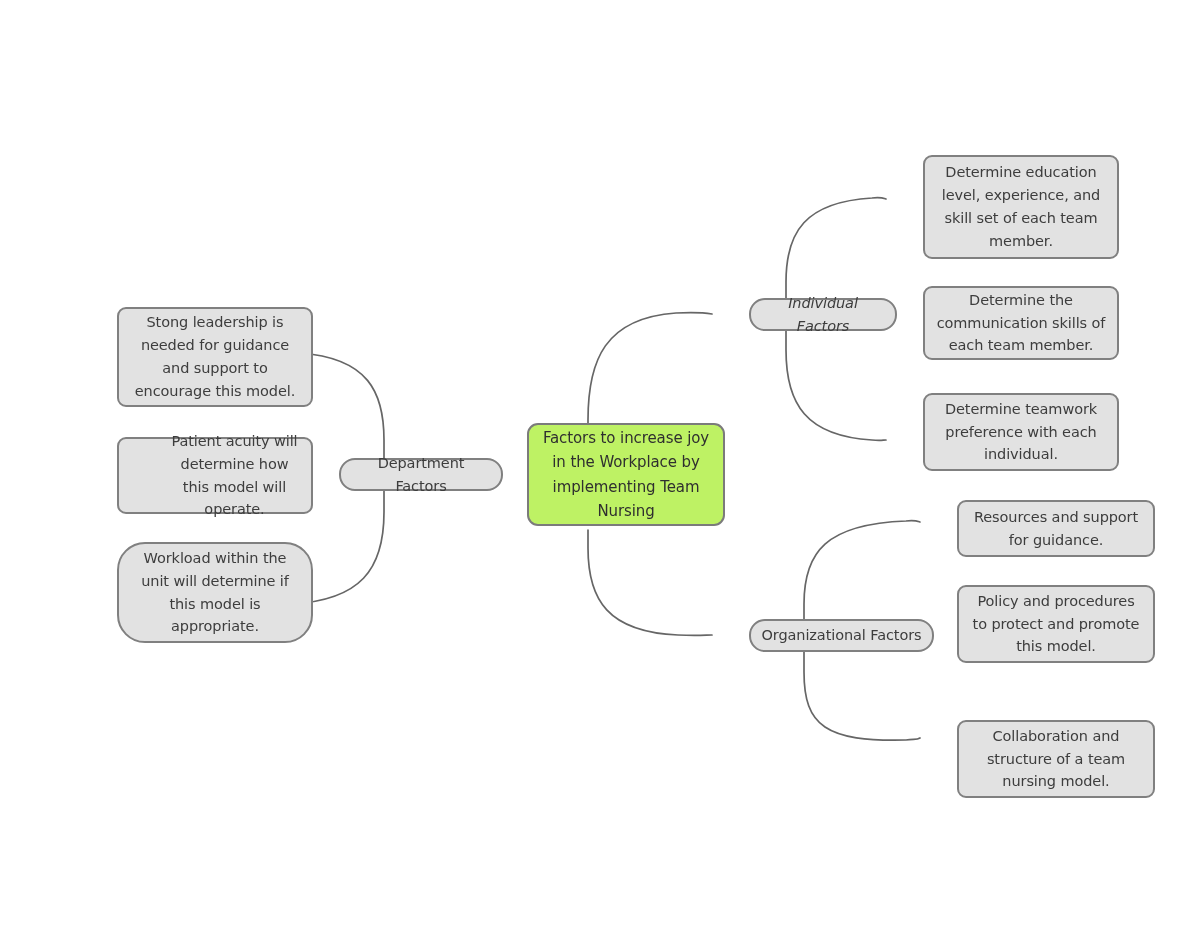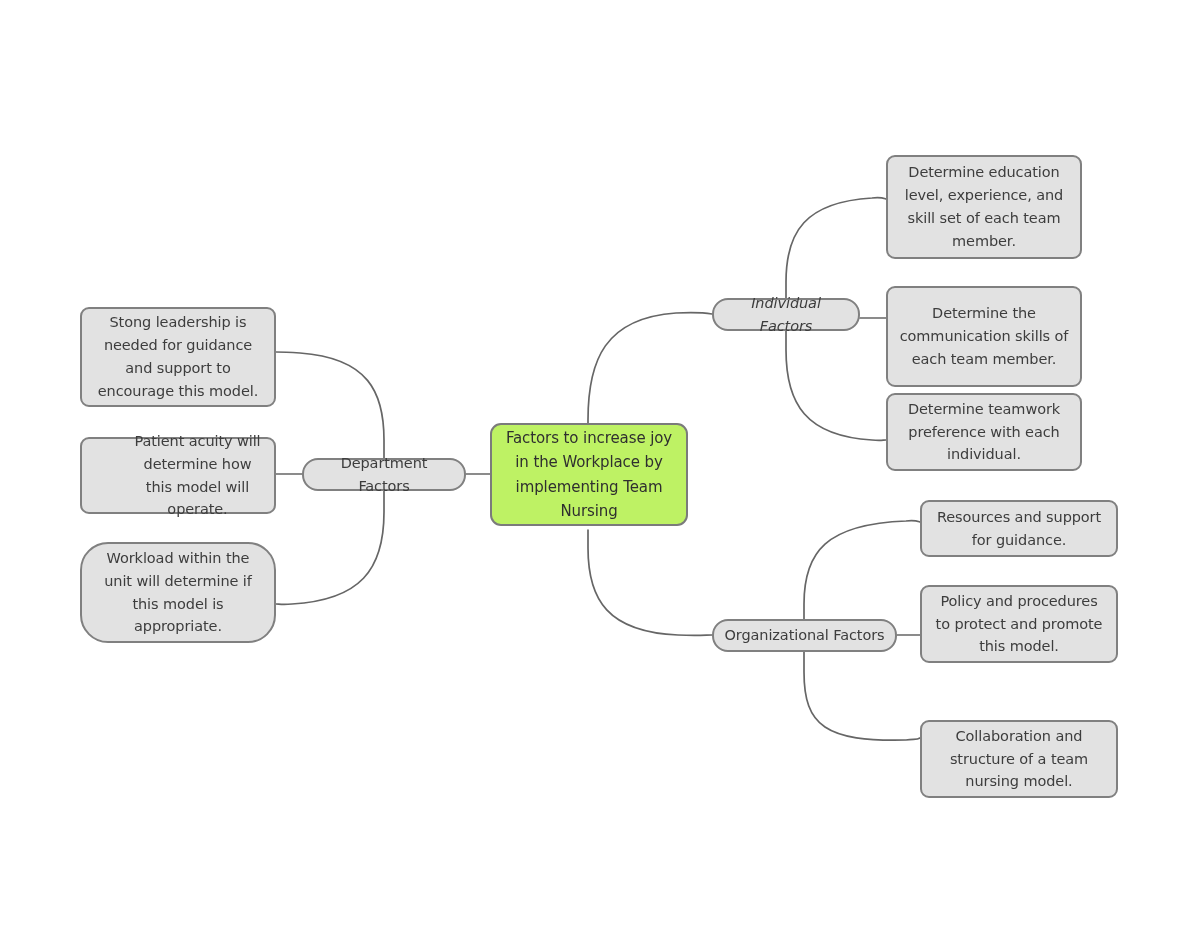--- a/index.html
+++ b/index.html
@@ -35,20 +35,21 @@
     text-align: center;
     border: 2px solid #808080;
     border-radius: 9px;
     background: #e2e2e2;
     color: #3d3d3d;
     font-size: 14.5px;
     line-height: 1.58;
     letter-spacing: -0.1px;
     padding: 4px 9px;
     font-weight: 400;
+    margin-left: 37px;
   }
   .node-central {
     background: #bef264;
     border: 2px solid #7b7b7b;
     color: #2f2f2f;
     border-radius: 11px;
     font-size: 15px;
     line-height: 1.62;
   }
   .node-branch {
@@ -116,21 +117,21 @@
   </div>
 
   <div class="node node-branch" style="left:712px; top:298px; width:148px; height:33px;font-style:italic;">
     <span>Individual Factors</span>
   </div>
 
   <div class="node" style="left:886px; top:155px; width:196px; height:104px;">
     <span>Determine education level, experience, and skill set of each team member.</span>
   </div>
 
-  <div class="node" style="left:886px; top:286px; width:196px; height:101px;">
+  <div class="node" style="left:886px; top:286px; width:196px; height:74px;">
     <span>Determine the communication skills of each team member.</span>
   </div>
 
   <div class="node" style="left:886px; top:393px; width:196px; height:78px;">
     <span>Determine teamwork preference with each individual.</span>
   </div>
 
   <div class="node node-branch" style="left:712px; top:619px; width:185px; height:33px;">
     <span>Organizational Factors</span>
   </div>

